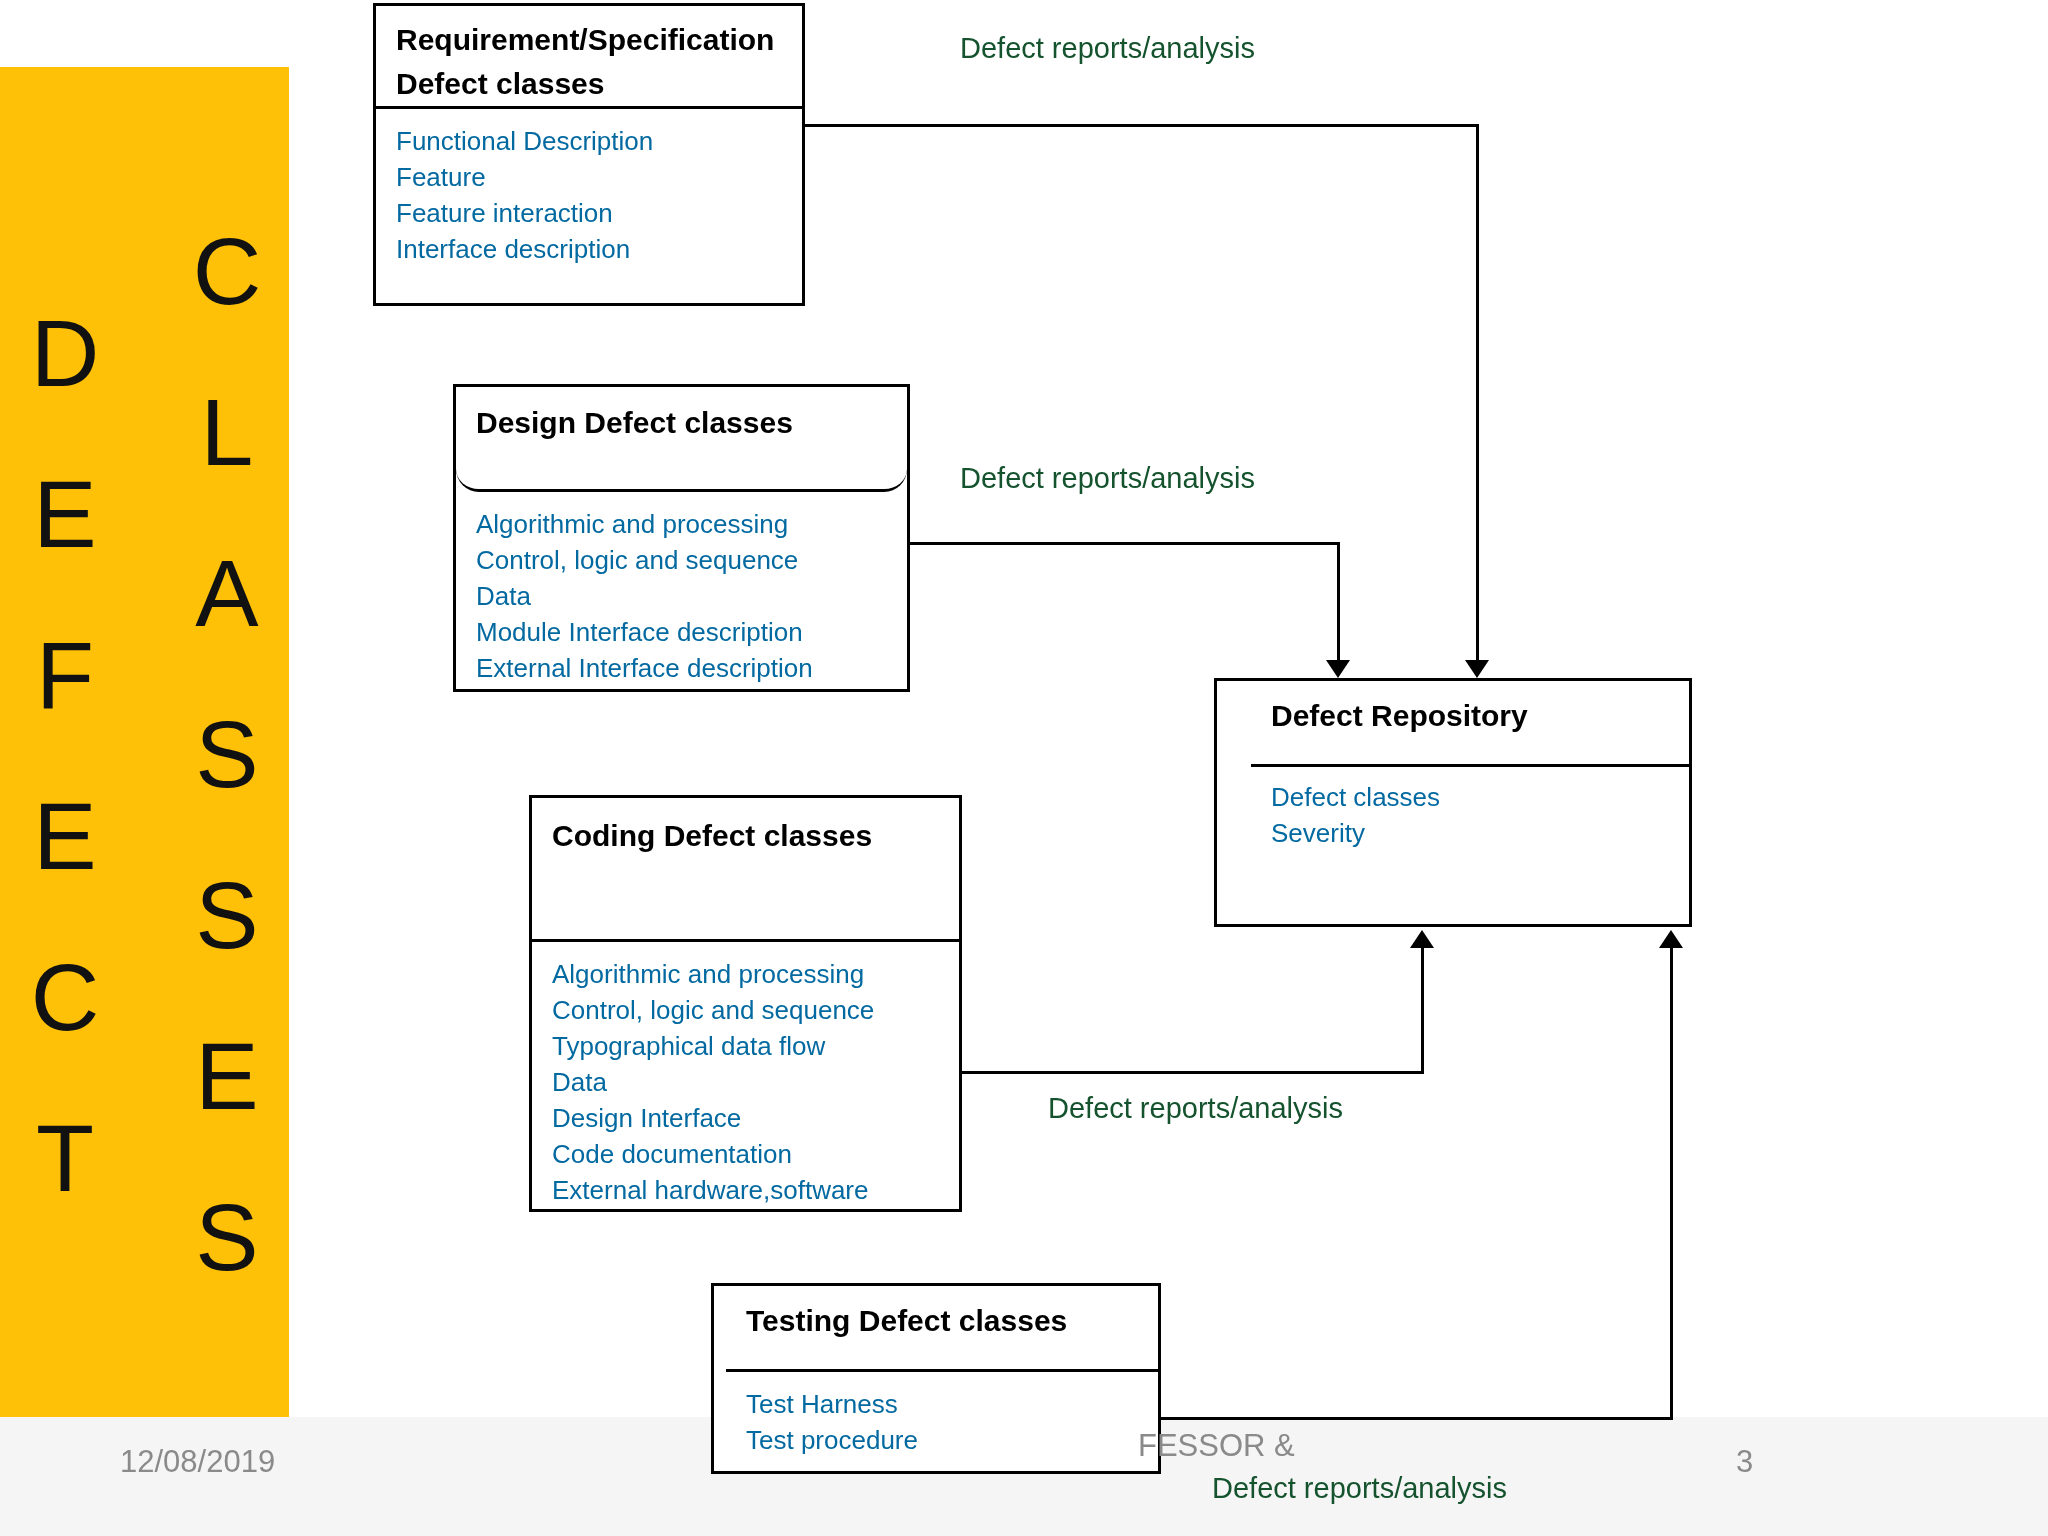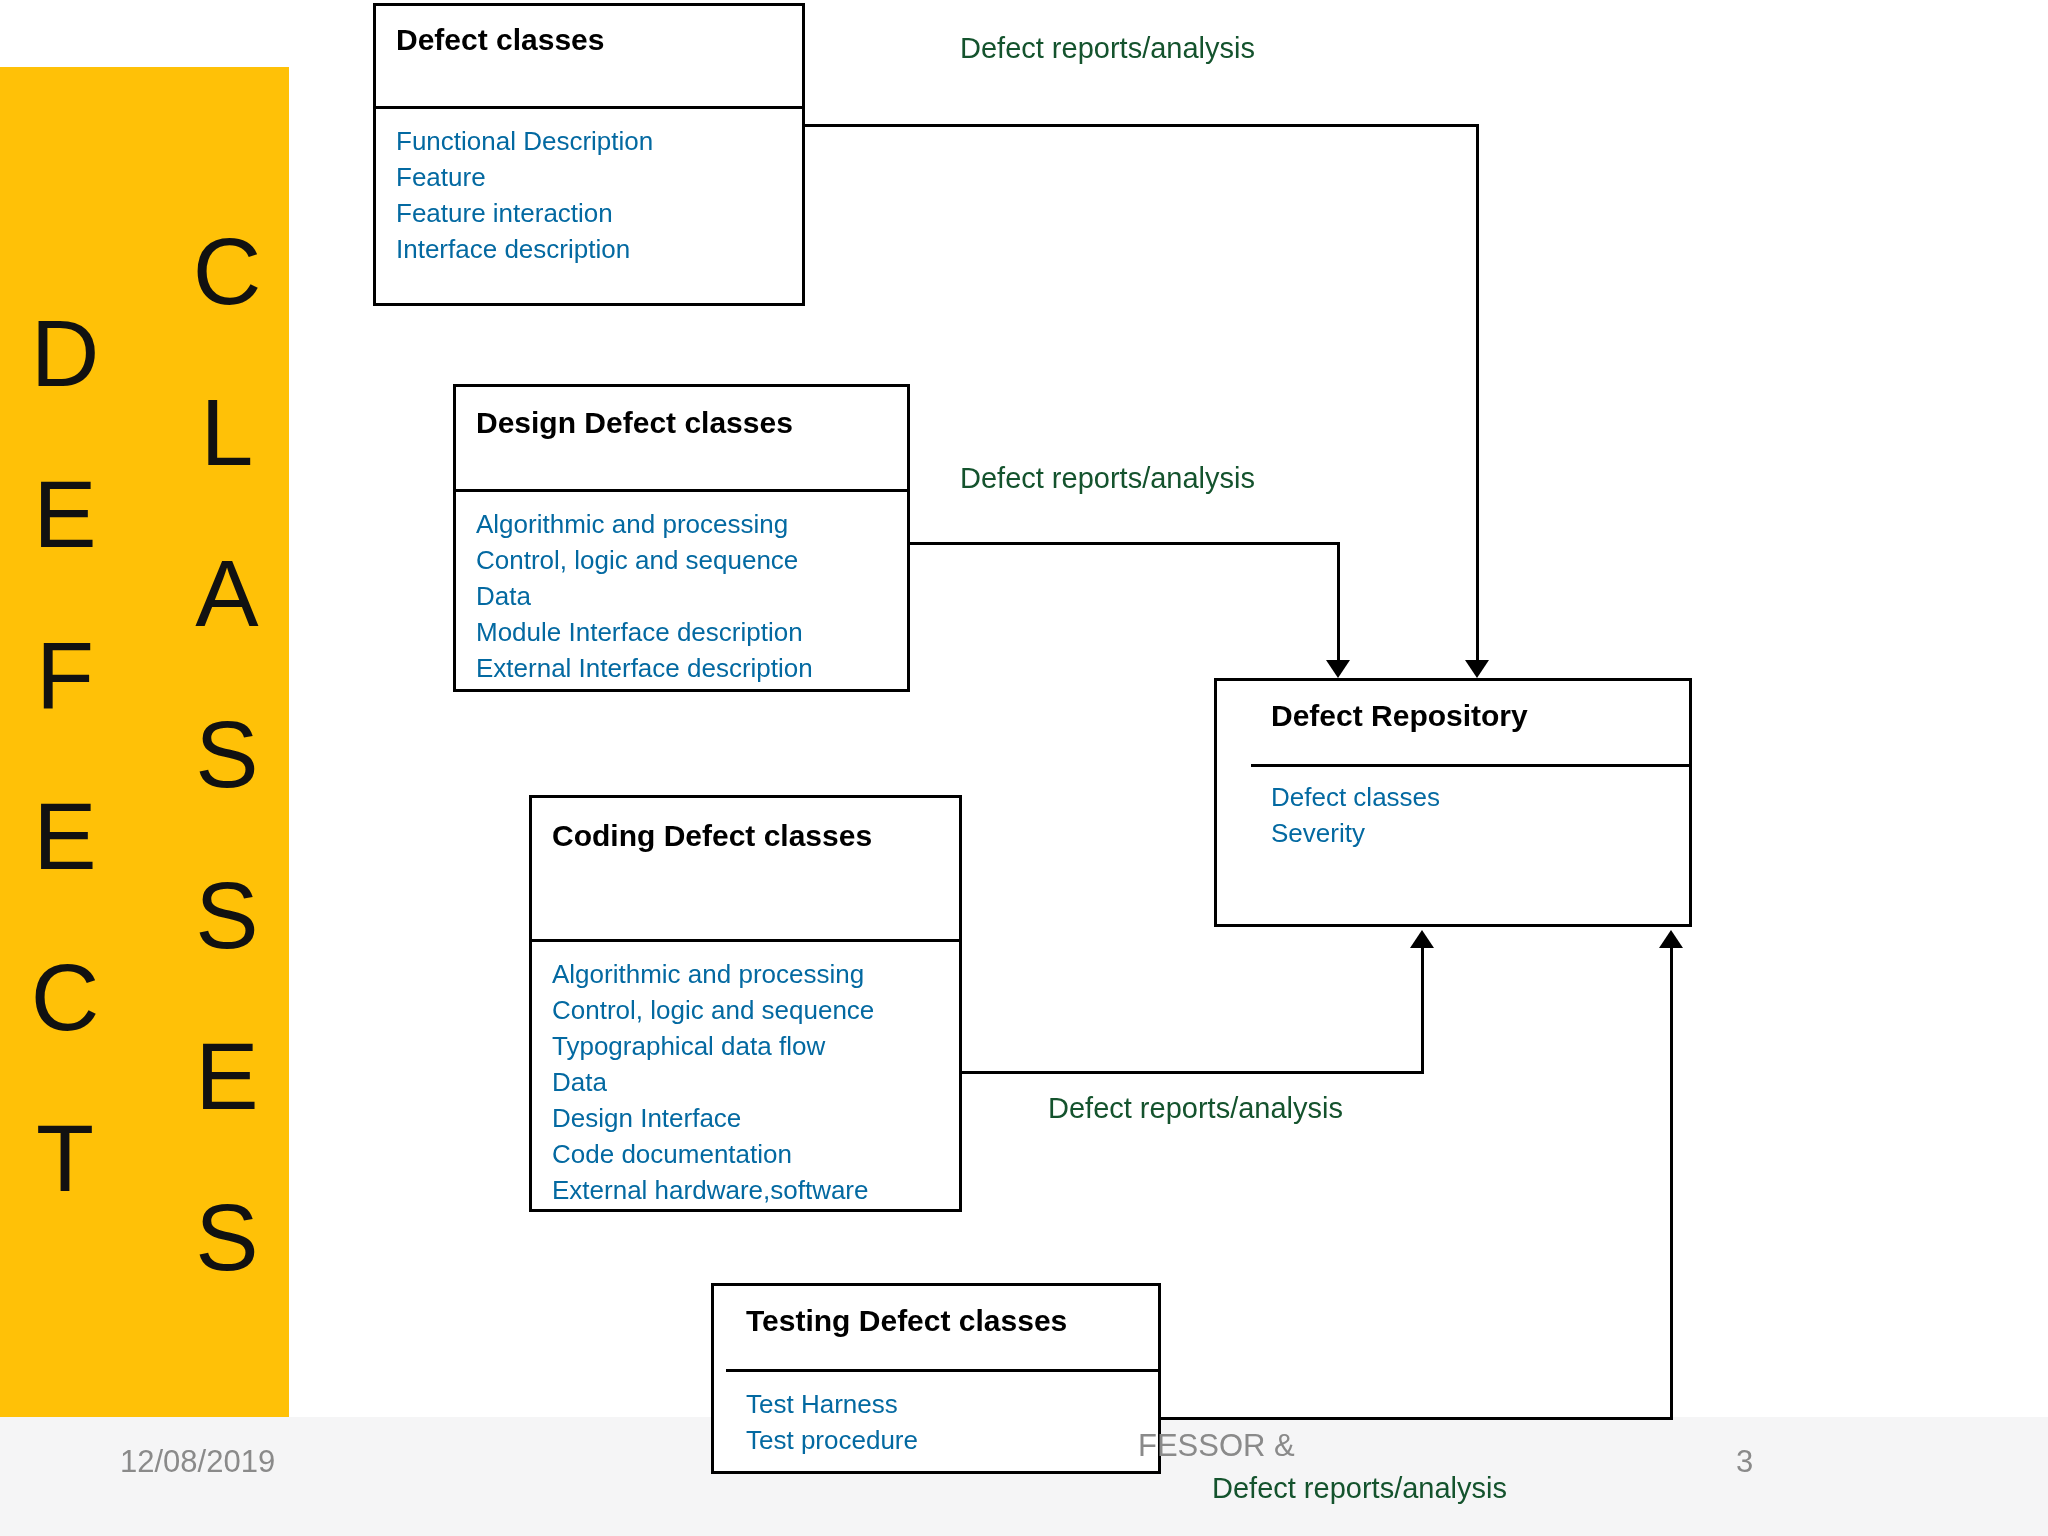--- a/index.html
+++ b/index.html
@@ -19,21 +19,21 @@
   
   .entity{position:absolute;background:#ffffff;border:3px solid #000;box-sizing:border-box;}
   .entity-header{border-bottom:3px solid #000;box-sizing:border-box;
     font-weight:bold;font-size:30px;line-height:44px;color:#000;
     padding:12px 10px 0 20px;}
   .entity-body{padding:14px 8px 0 20px;}
   .box-item{font-size:26px;line-height:36px;white-space:nowrap;color:#0369a1;}
   #box-requirement{left:373px;top:3px;width:432px;height:303px;}
   #box-requirement .entity-header{height:103px;}
   #box-design{left:453px;top:384px;width:457px;height:308px;}
-  #box-design .entity-header{height:105px;padding-top:14px;}
+  #box-design .entity-header{height:105px;padding-top:14px;border-radius:23px;}
   #box-coding{left:529px;top:795px;width:433px;height:417px;}
   #box-coding .entity-header{height:144px;padding-top:16px;}
   #box-testing{left:711px;top:1283px;width:450px;height:191px;padding-left:12px;}
   #box-testing .entity-header{height:86px;padding-top:13px;}
   #box-repository{left:1214px;top:678px;width:478px;height:249px;padding-left:34px;}
   #box-repository .entity-header{height:86px;padding-top:13px;}
   #box-repository .entity-body{padding-top:12px;}
   
   .hline,.vline{position:absolute;background:#000;}
   .hline{height:3px;}
@@ -108,20 +108,21 @@
   <div id="test-vline" class="vline"></div>
   <div id="test-arrow" class="arrow-up"></div>
 
   <div id="label-req" class="flow-label">Defect reports/analysis</div>
   <div id="label-des" class="flow-label">Defect reports/analysis</div>
   <div id="label-cod" class="flow-label">Defect reports/analysis</div>
   <div id="label-test" class="flow-label">Defect reports/analysis</div>
 
   <div id="box-requirement" class="entity">
     <div class="entity-header">
+      <div>Requirement/Specification</div>
       <div>Defect classes</div>
     </div>
     <div class="entity-body">
         <div class="box-item">Functional Description</div>
         <div class="box-item">Feature</div>
         <div class="box-item">Feature interaction</div>
         <div class="box-item">Interface description</div>
       </div>
   </div>
 

